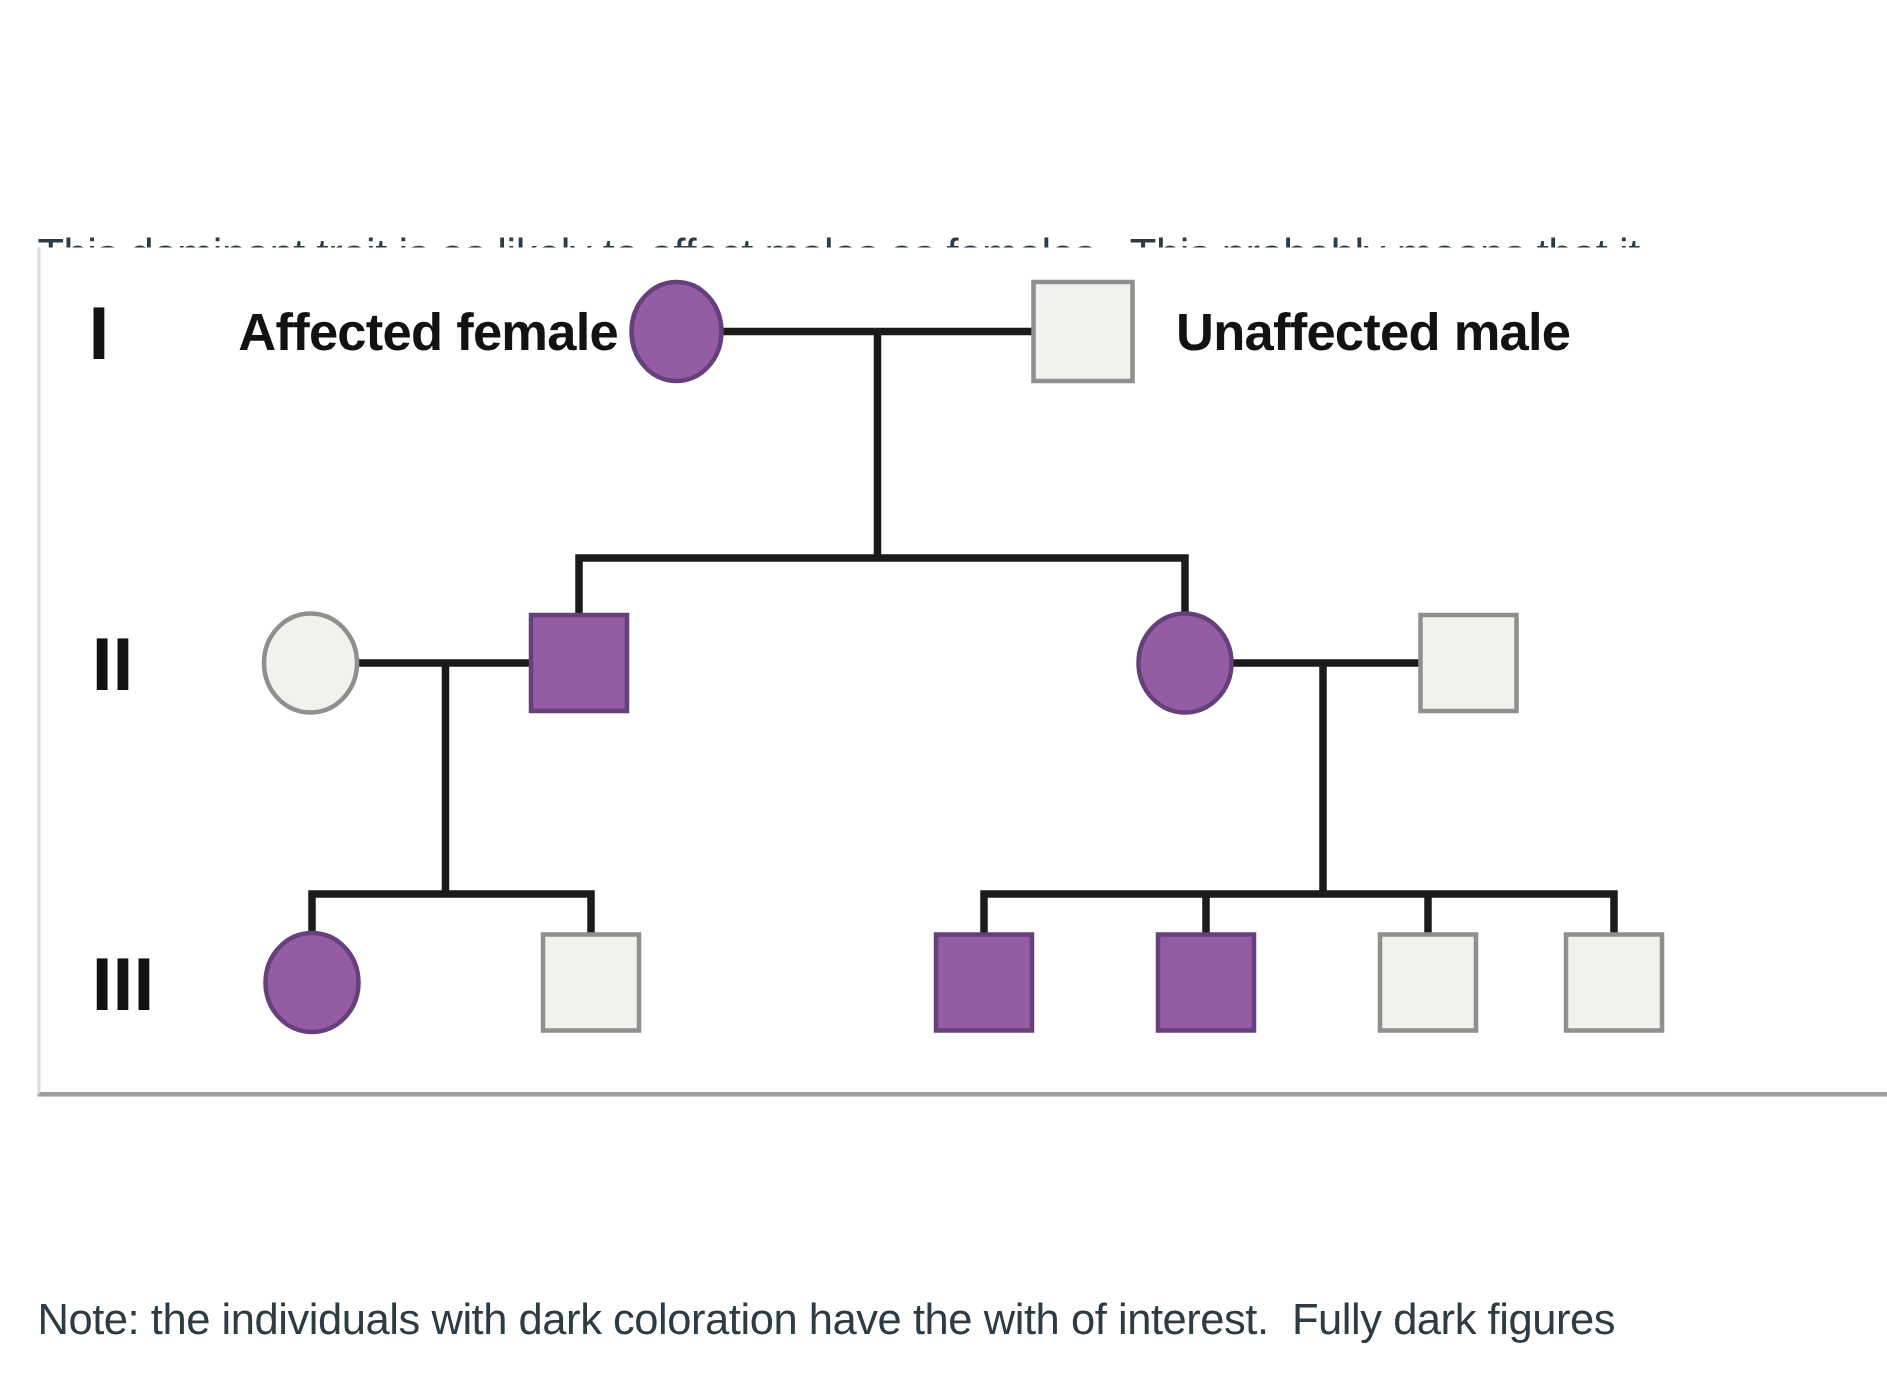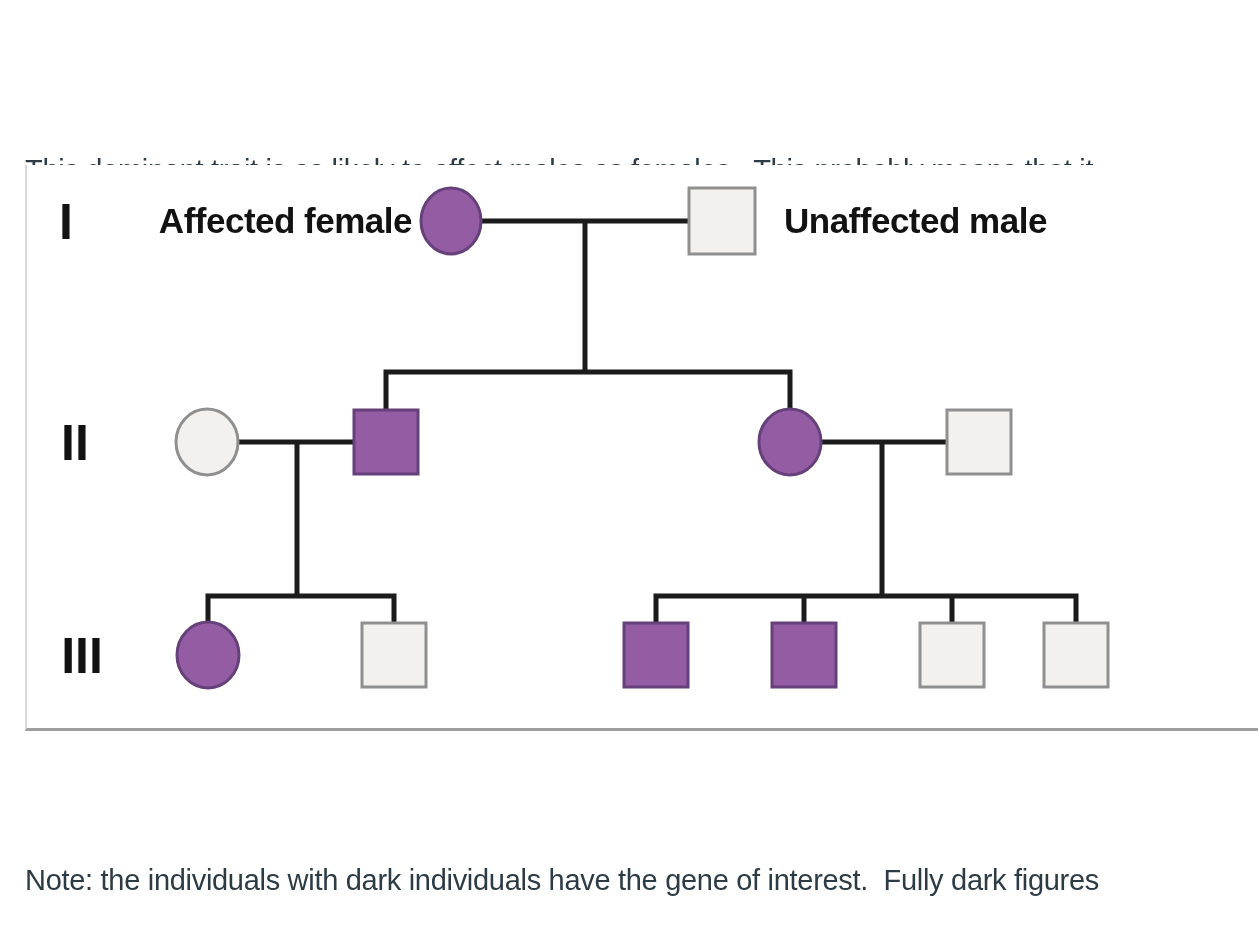--- a/index.html
+++ b/index.html
@@ -82,16 +82,16 @@
     <rect class="unaffected" x="335" y="458" width="64" height="64"></rect>
 
     <rect class="affected" x="597" y="458" width="64" height="64"></rect>
     <rect class="affected" x="745" y="458" width="64" height="64"></rect>
     <rect class="unaffected" x="893" y="458" width="64" height="64"></rect>
     <rect class="unaffected" x="1017" y="458" width="64" height="64"></rect>
   </svg>
 </div>
 
 <div class="text-block note">
-  <div>Note: the individuals with dark individuals have the gene of interest.  Fully dark figures</div>
+  <div>Note: the individuals with dark coloration have the with of interest.  Fully dark figures</div>
   
   
 </div>
 
 </body></html>

